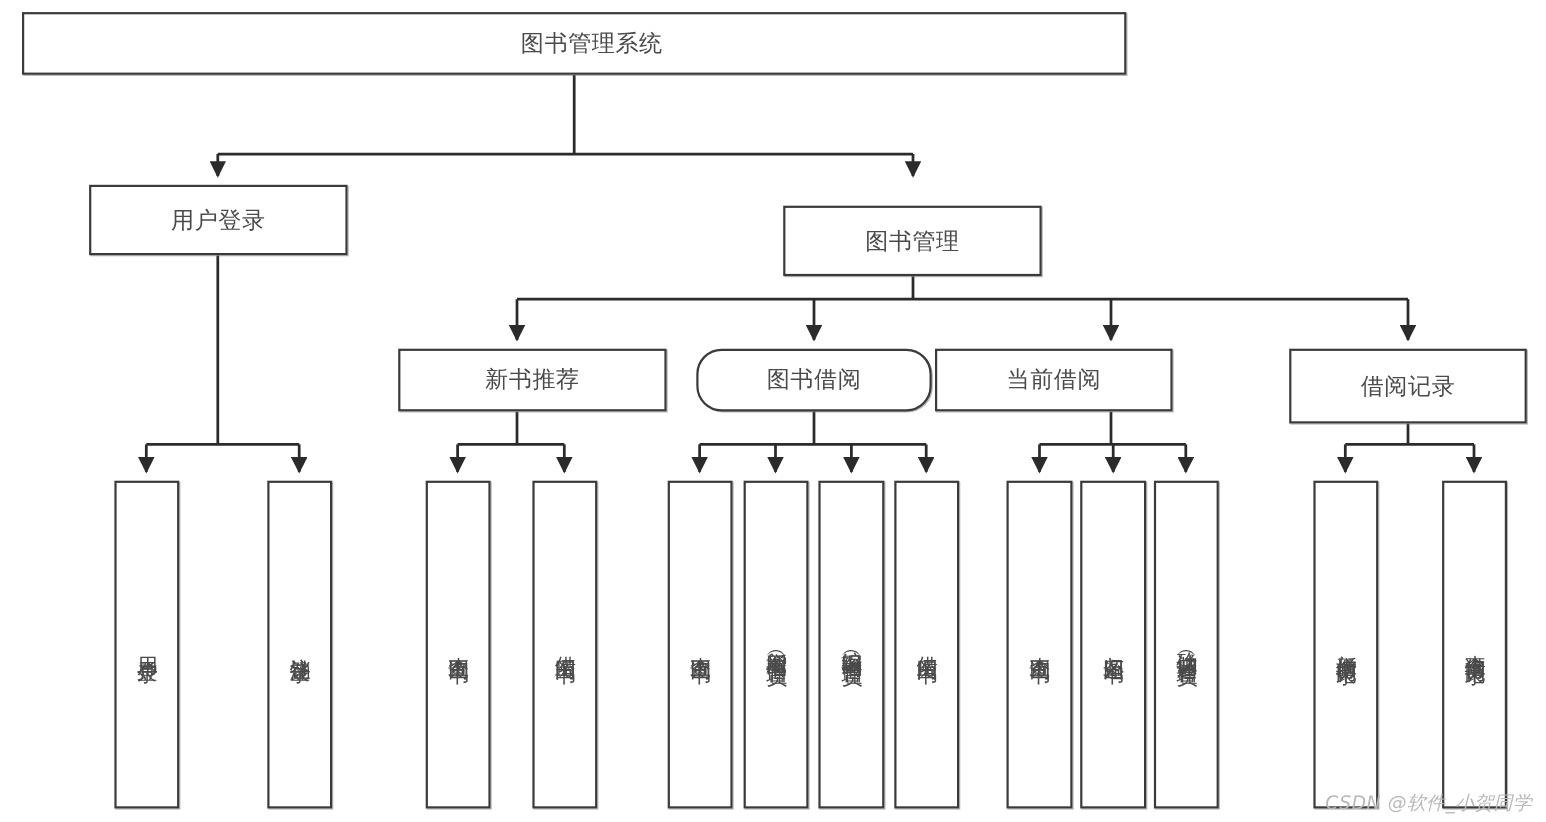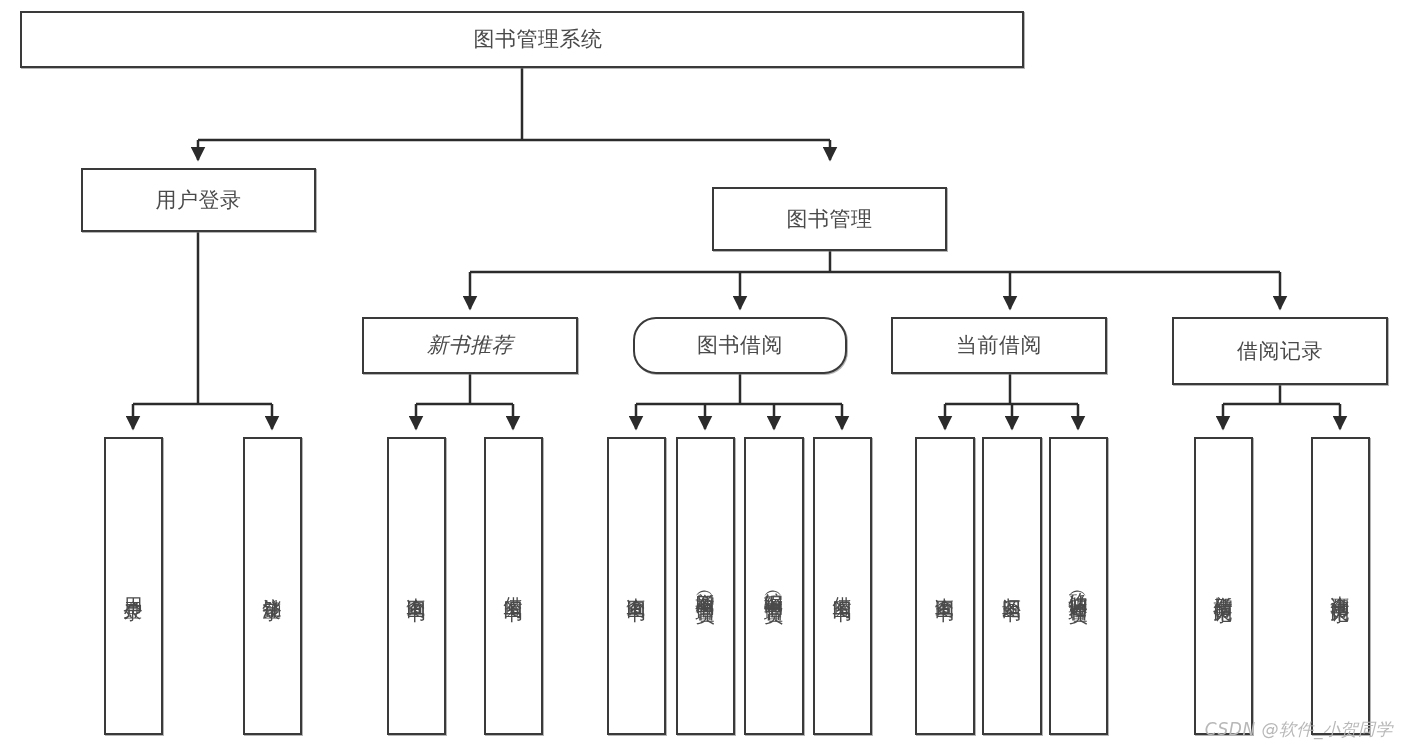--- a/index.html
+++ b/index.html
@@ -134,27 +134,27 @@
     <span class="node-label">图书管理系统</span>
   </div>
 
   <div class="node-box l2" style="left: 81px; top: 168px; width: 235px; height: 64px;">
     <span class="node-label">用户登录</span>
   </div>
   <div class="node-box l2" style="left: 712px; top: 168px; width: 235px; height: 64px; margin-top: 19px;">
     <span class="node-label">图书管理</span>
   </div>
 
-  <div class="node-box l3" style="left: 362px; top: 317px; width: 216px; height: 57px; font-style: italic;">
+  <div class="node-box l3" style="left: 362px; top: 317px; width: 244px; height: 57px;">
     <span class="node-label">新书推荐</span>
   </div>
   <div class="node-box l3" style="left: 633px; top: 317px; width: 214px; height: 57px; border-radius: 23px;">
     <span class="node-label">图书借阅</span>
   </div>
-  <div class="node-box l3" style="left: 891px; top: 317px; width: 216px; height: 57px;">
+  <div class="node-box l3" style="left: 850px; top: 317px; width: 216px; height: 57px;">
     <span class="node-label">当前借阅</span>
   </div>
   <div class="node-box l3" style="left: 1172px; top: 317px; width: 216px; height: 68px;">
     <span class="node-label">借阅记录</span>
   </div>
 
   <div class="node-box vertical" style="left: 104px; top: 437px; width: 59px; height: 298px;">
     <span class="node-label">用户登录</span>
   </div>
   <div class="node-box vertical" style="left: 243px; top: 437px; width: 59px; height: 298px;">

